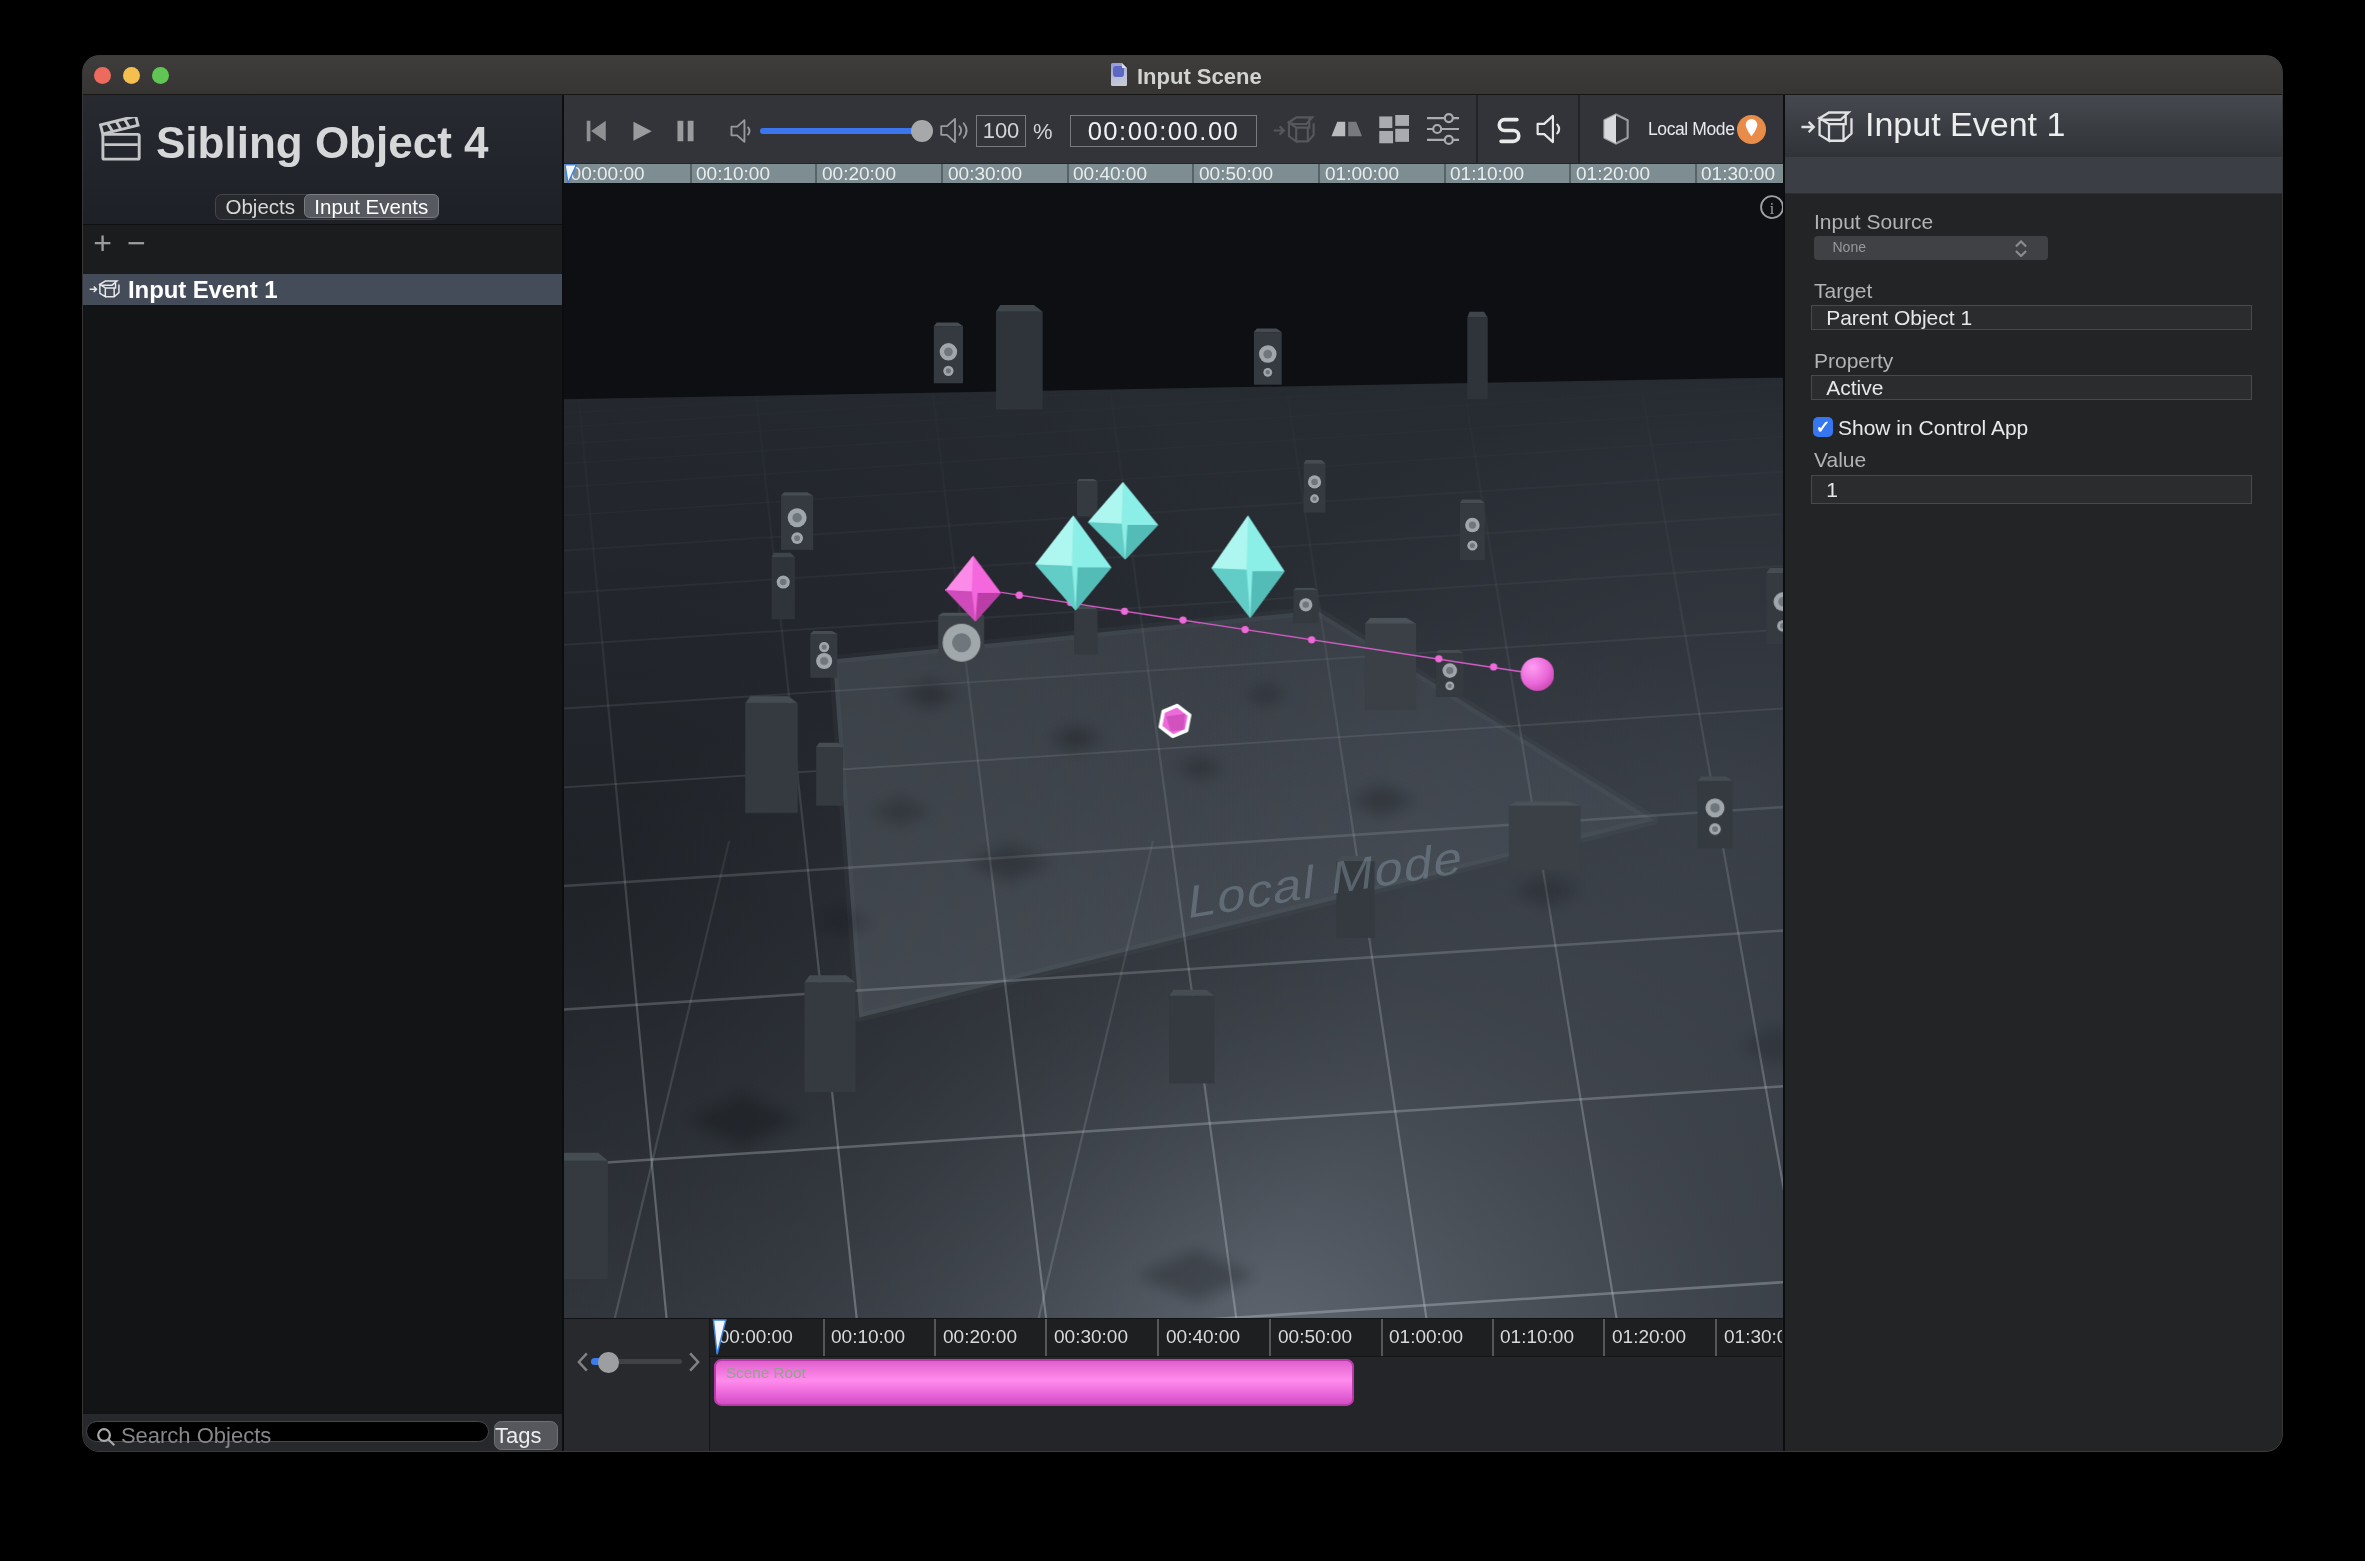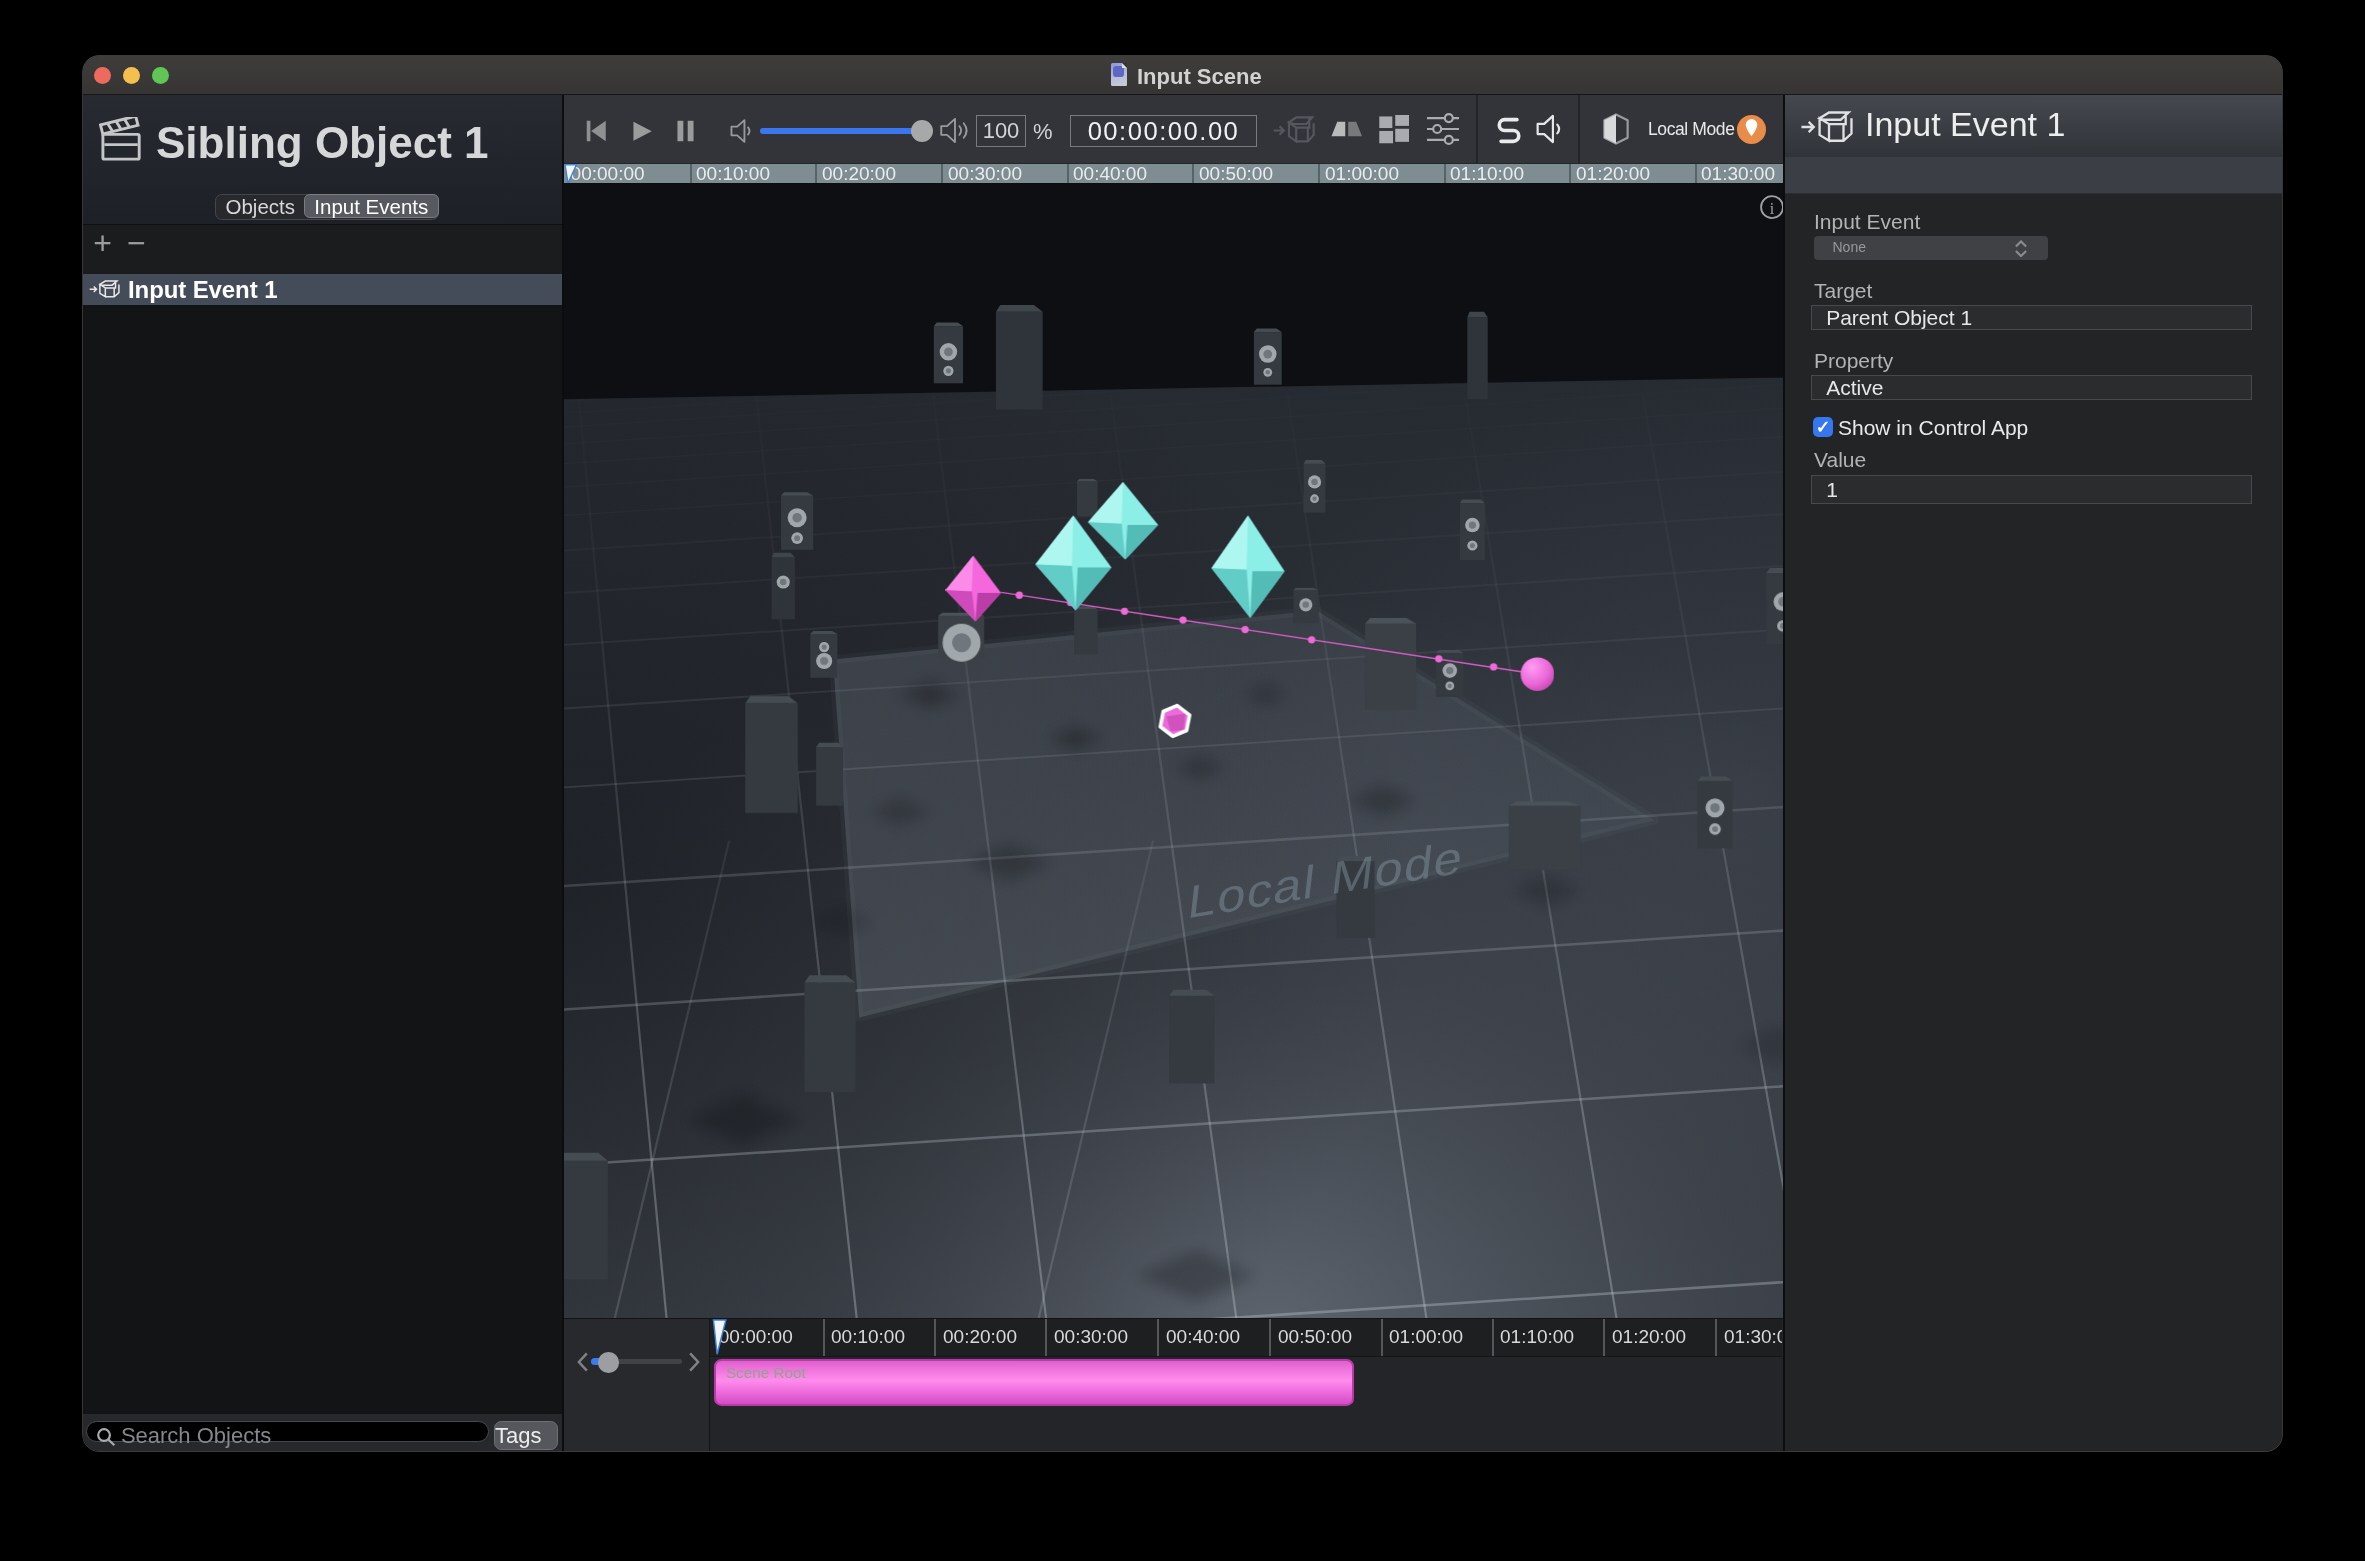--- a/index.html
+++ b/index.html
@@ -70,21 +70,21 @@
           <rect x="4" y="24" width="50" height="34" rx="2"></rect>
           <line x1="6" y1="38" x2="52" y2="38"></line>
           <g transform="rotate(-14 6 24)">
             <rect x="4" y="10" width="50" height="13"></rect>
             <line x1="14" y1="10" x2="18" y2="23"></line>
               <line x1="26" y1="10" x2="30" y2="23"></line>
               <line x1="38" y1="10" x2="42" y2="23"></line>
           </g>
         </g>
       </svg>
-      <div id="sbtitle">Sibling Object 1</div>
+      <div id="sbtitle">Sibling Object 4</div>
       <div id="tabs">
           <div class="tab">Objects</div>
           <div class="tab sel">Input Events</div>
         </div>
     </div>
     <div id="pmrow">
         <span class="plus">+</span>
         <span class="minus">−</span>
       </div>
     <div id="ierow">
@@ -529,21 +529,21 @@
     <div id="rphead">
       <svg class="abs" style="left:14.6px;top:15.3px" width="58" height="34" viewBox="0 0 80 46">
         <g stroke="#e0e1e3" stroke-width="3.2" fill="none">
           <path d="M2 23 h17 m-7 -7 l7 7 l-7 7"></path>
           <path d="M27 11 l13 -8 h27 l-11 10 h-23 z M27 11 v23 l13 8 v-23 z M40 19 h23 v-16 M40 42 h20 l11 -10 v-21 M60 42 v-23"></path>
         </g>
       </svg>
       <div id="rptitle">Input Event 1</div>
     </div>
     <div id="rpband"></div>
-    <div class="rplab" style="top:115px;">Input Event</div>
+    <div class="rplab" style="top:115px;">Input Source</div>
     <div id="noneddl">None
       <svg class="abs" style="left:199px;top:3.7px" width="16" height="17.5" viewBox="0 0 22 24">
           <path d="M4 9 L11 2 L18 9 M4 15 L11 22 L18 15" stroke="#8a8b8e" stroke-width="3" fill="none"></path>
         </svg>
     </div>
     <div class="rplab" style="top:184px;">Target</div>
     <div class="rpfield" style="top:210px;">Parent Object 1</div>
     <div class="rplab" style="top:254px;">Property</div>
     <div class="rpfield" style="top:280px;">Active</div>
     <div id="cbx">✓</div>

